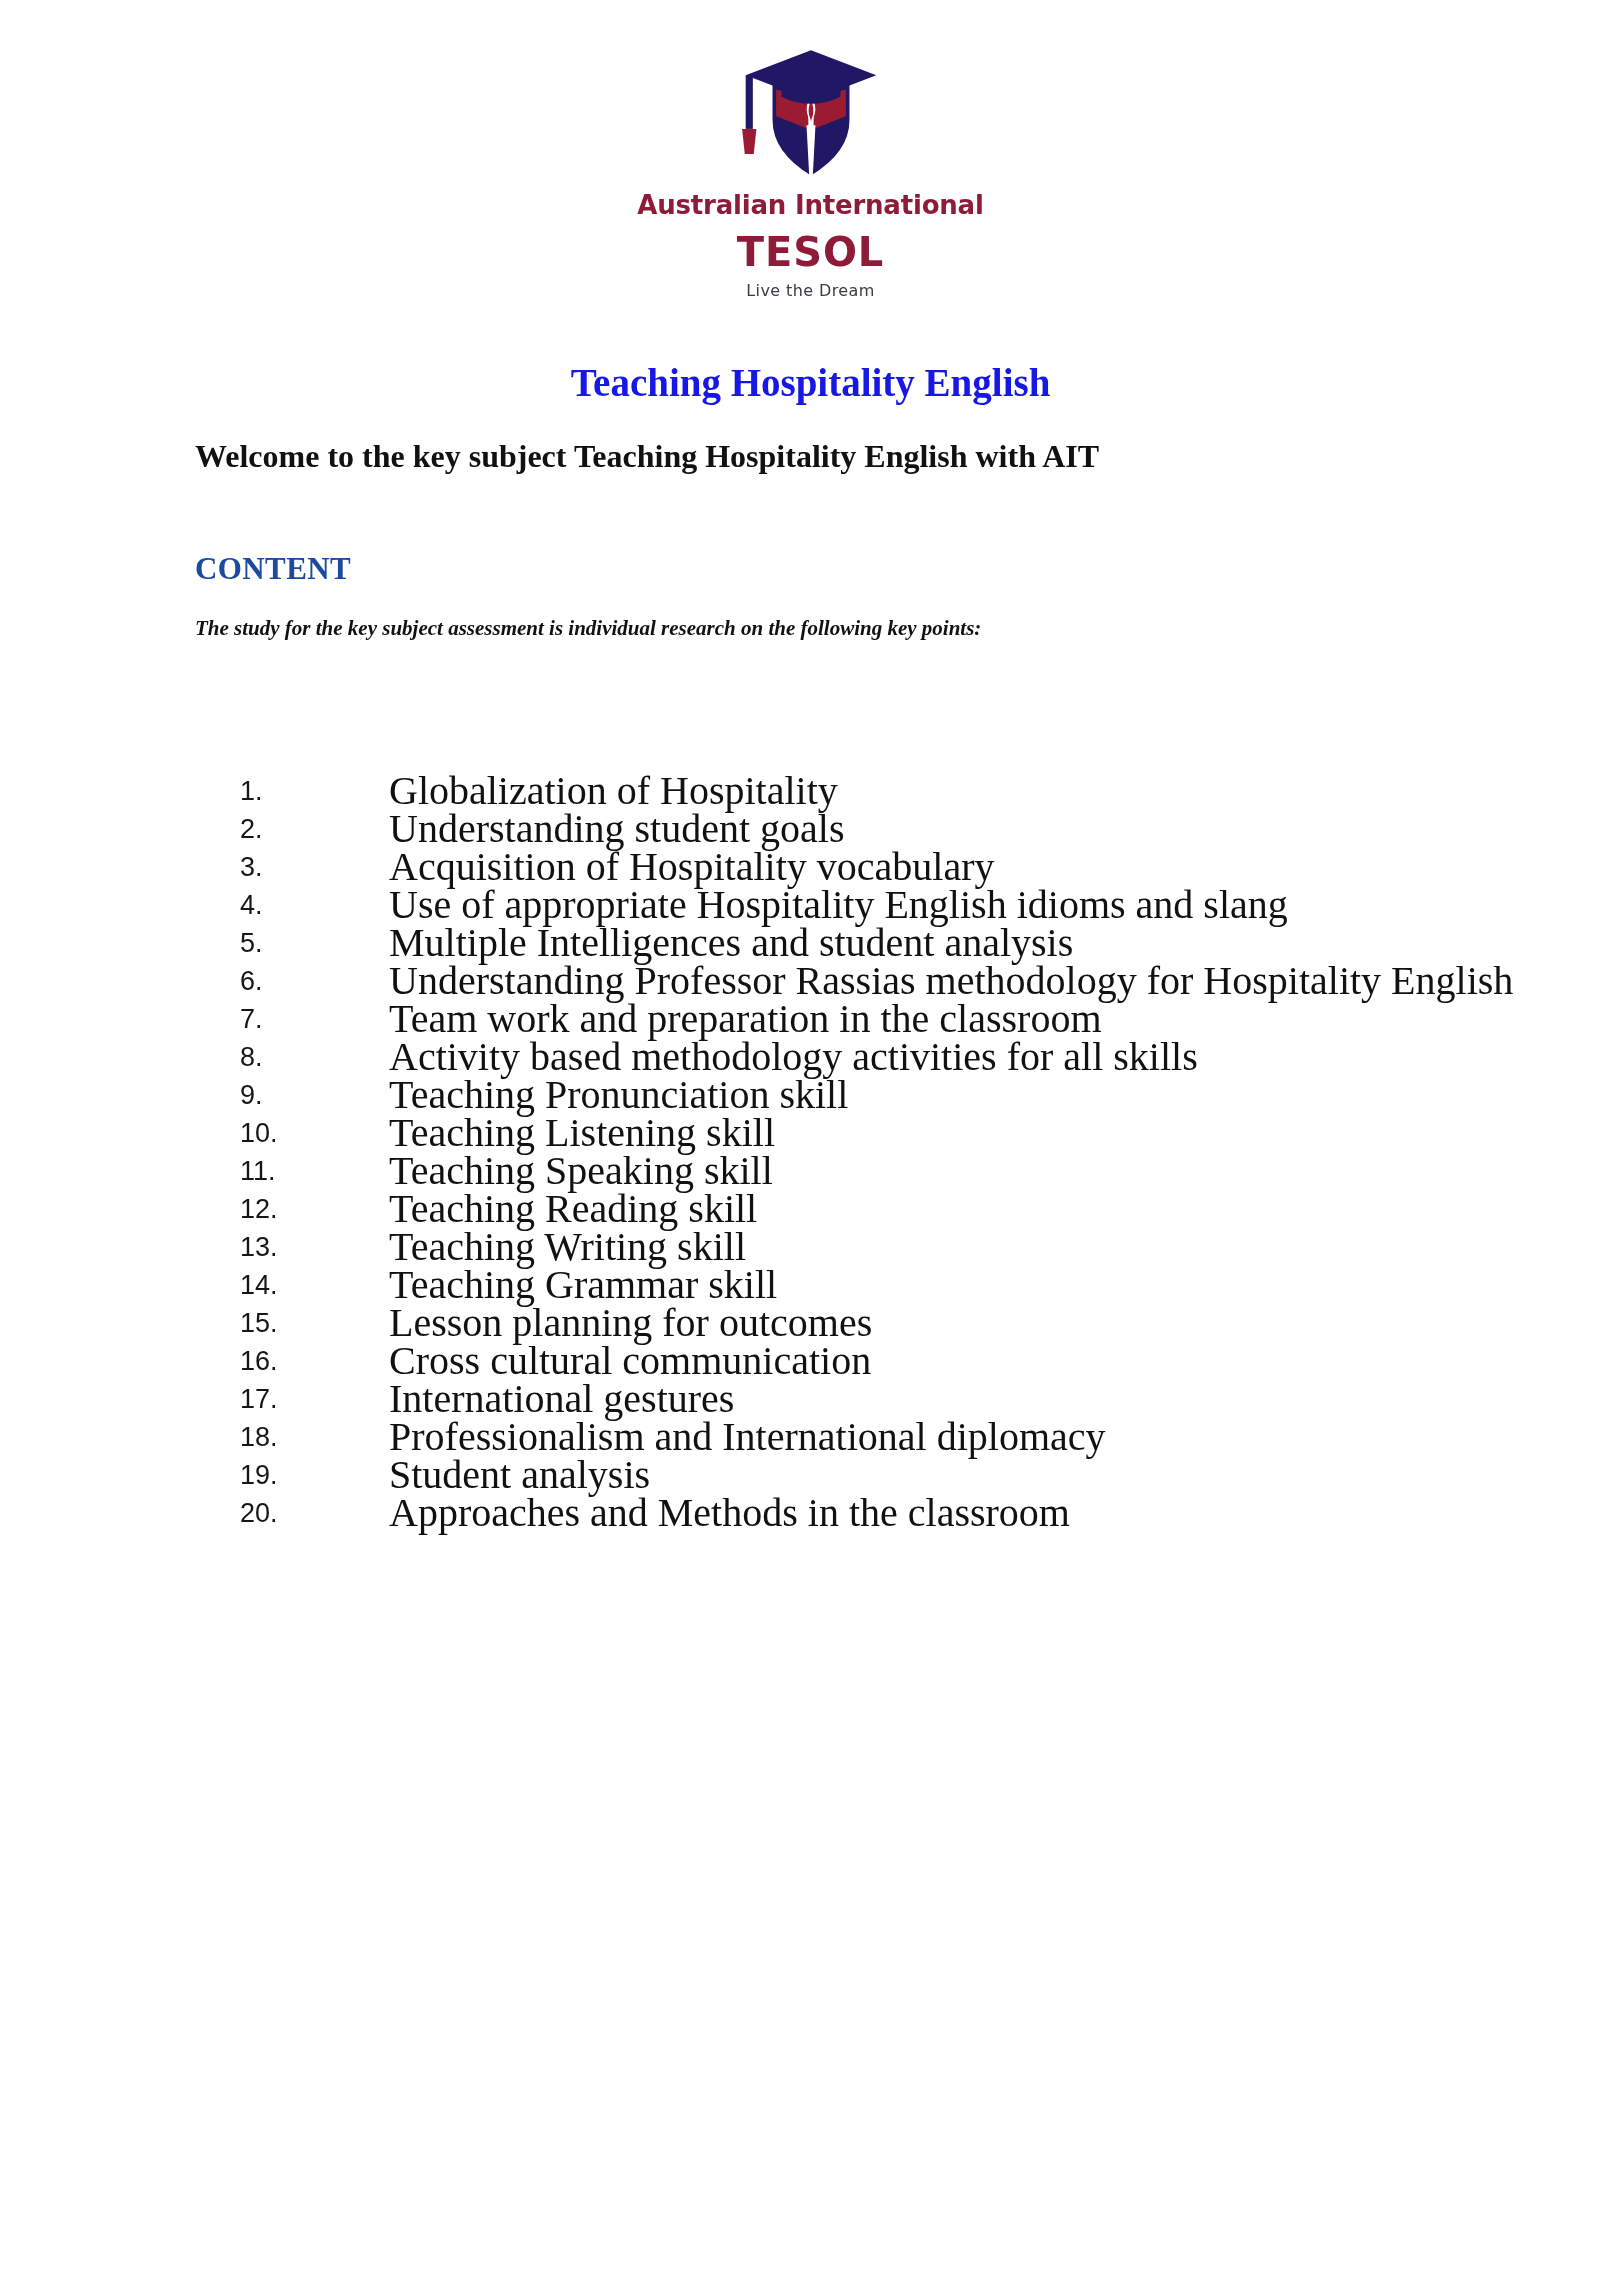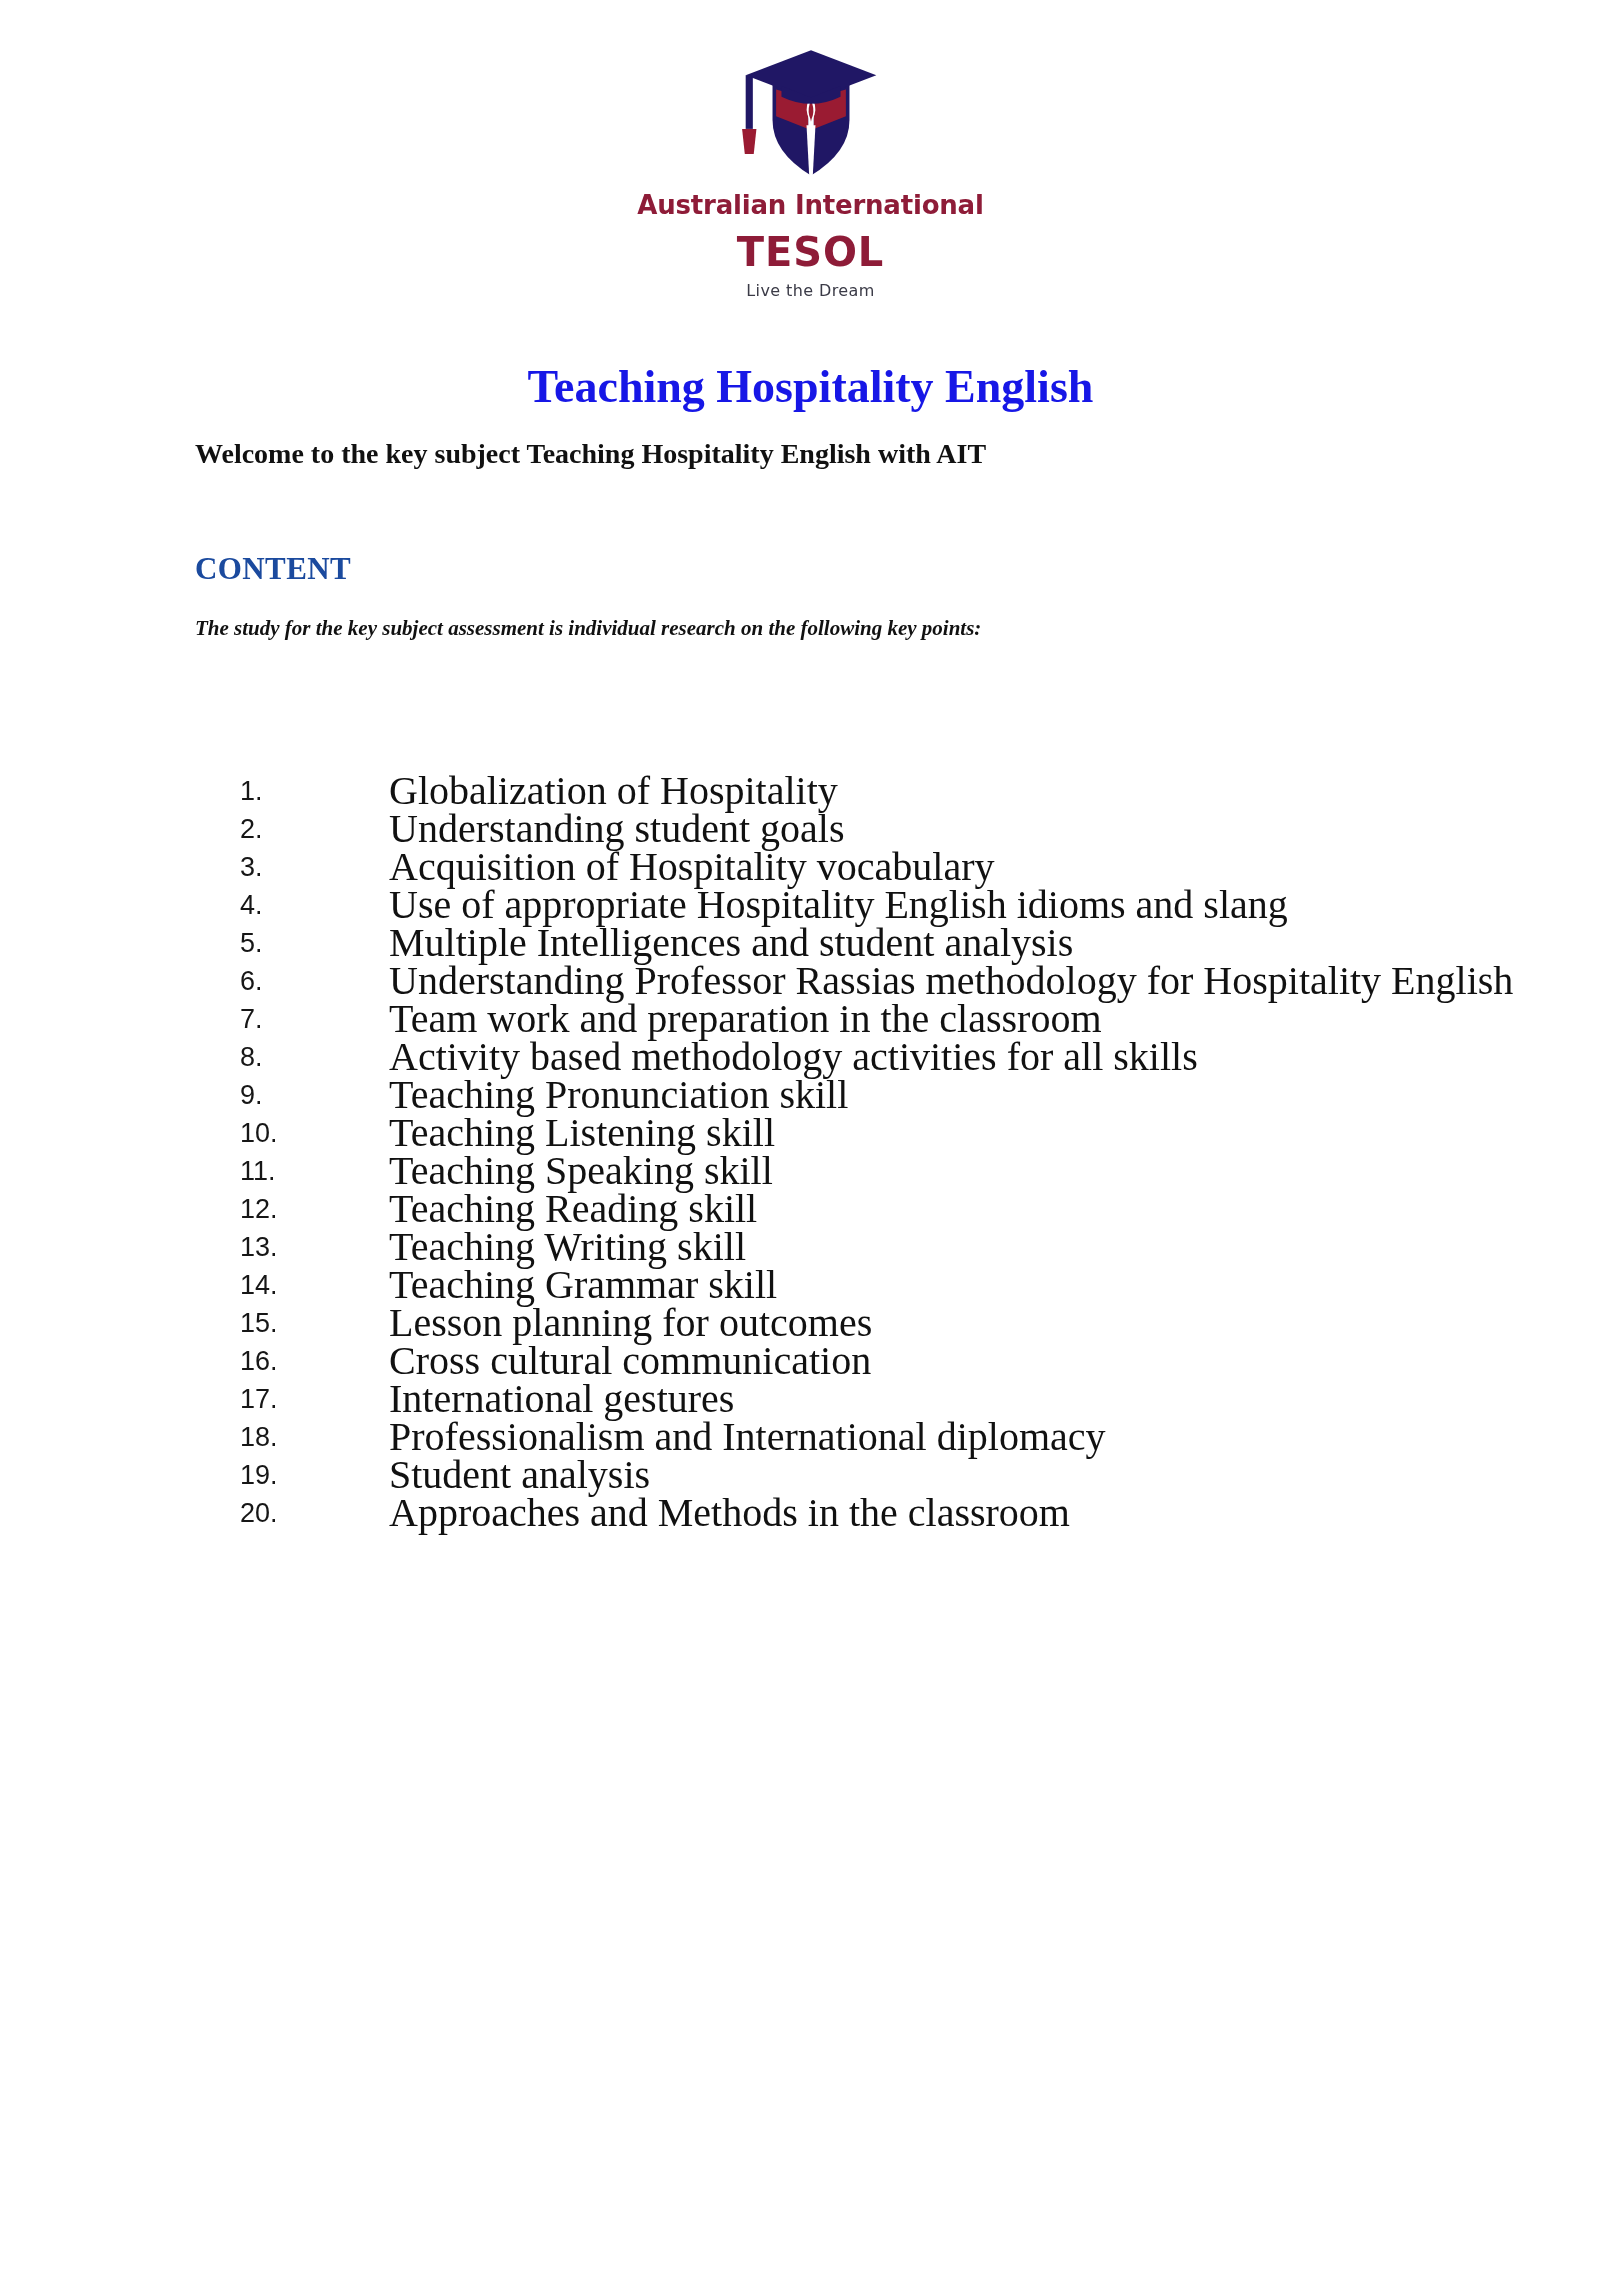--- a/index.html
+++ b/index.html
@@ -67,33 +67,33 @@
 
   
   .doc-title {
     position: absolute;
     top: 362px;
     left: 0;
     width: 1621px;
     text-align: center;
     font-family: "Liberation Serif", "DejaVu Serif", serif;
     font-weight: 700;
-    font-size: 46px;
+    font-size: 39px;
     color: #1717e6;
     line-height: 1.1;
   }
 
   .welcome-line {
     position: absolute;
     top: 436px;
     left: 195px;
     width: 1272px;
     font-family: "Liberation Serif", "DejaVu Serif", serif;
     font-weight: 700;
-    font-size: 28px;
+    font-size: 32px;
     color: #111111;
     line-height: 1.25;
   }
 
   .content-heading {
     position: absolute;
     top: 552px;
     left: 195px;
     font-family: "Liberation Serif", "DejaVu Serif", serif;
     font-weight: 700;

